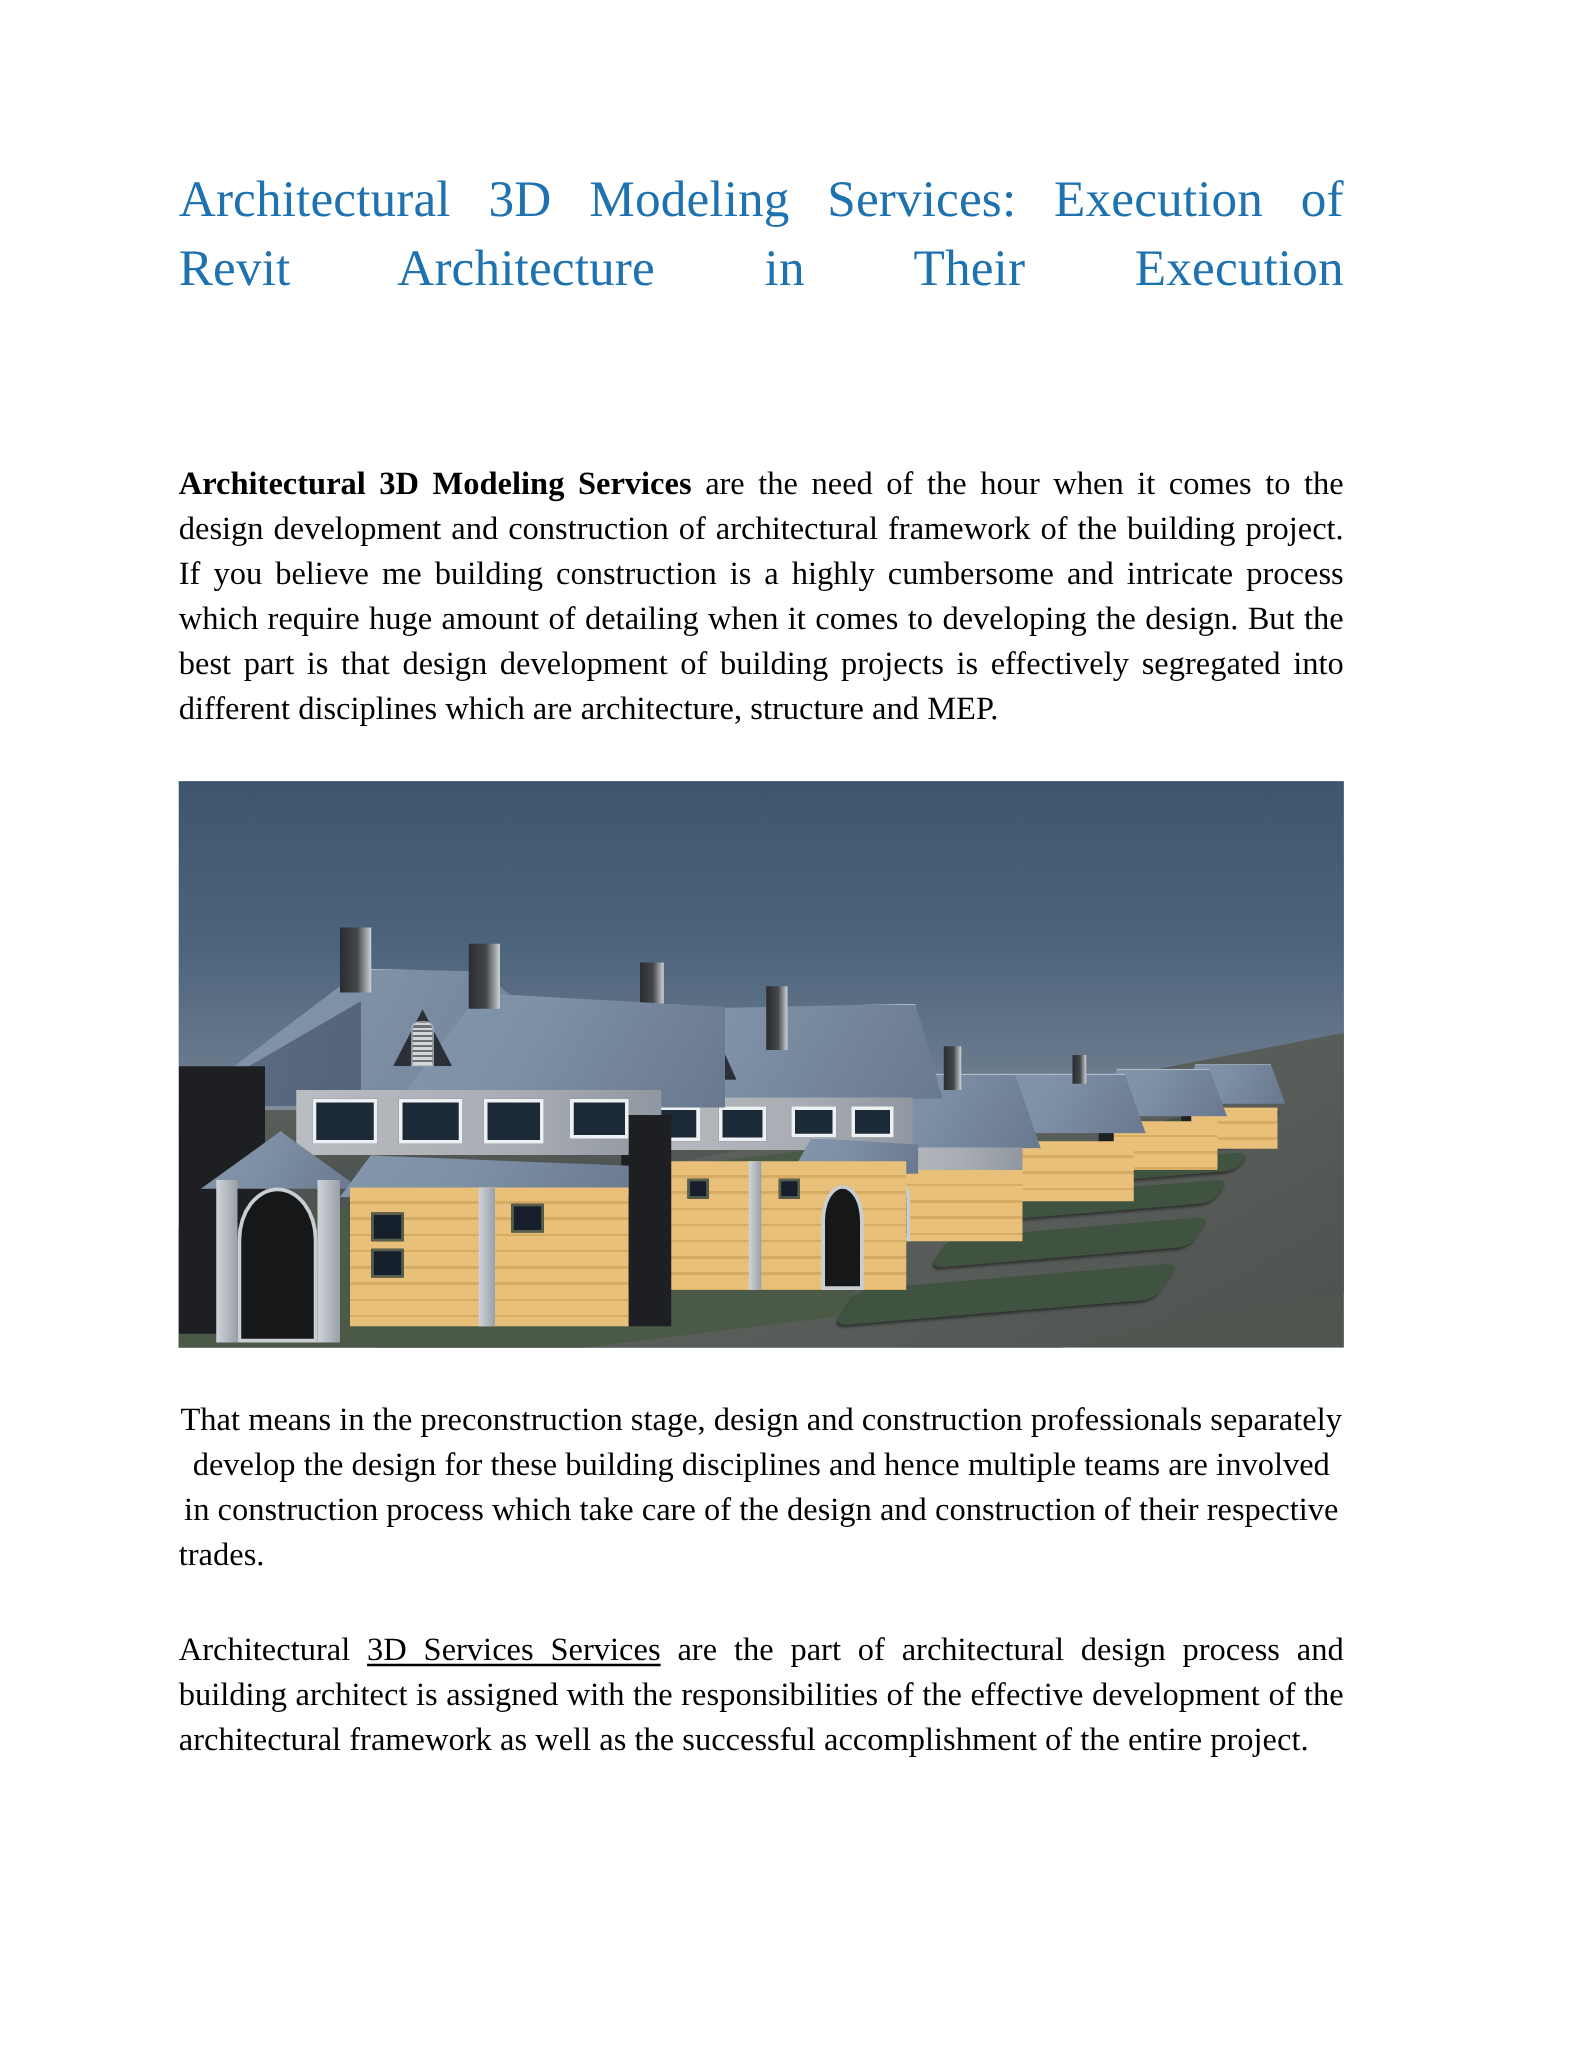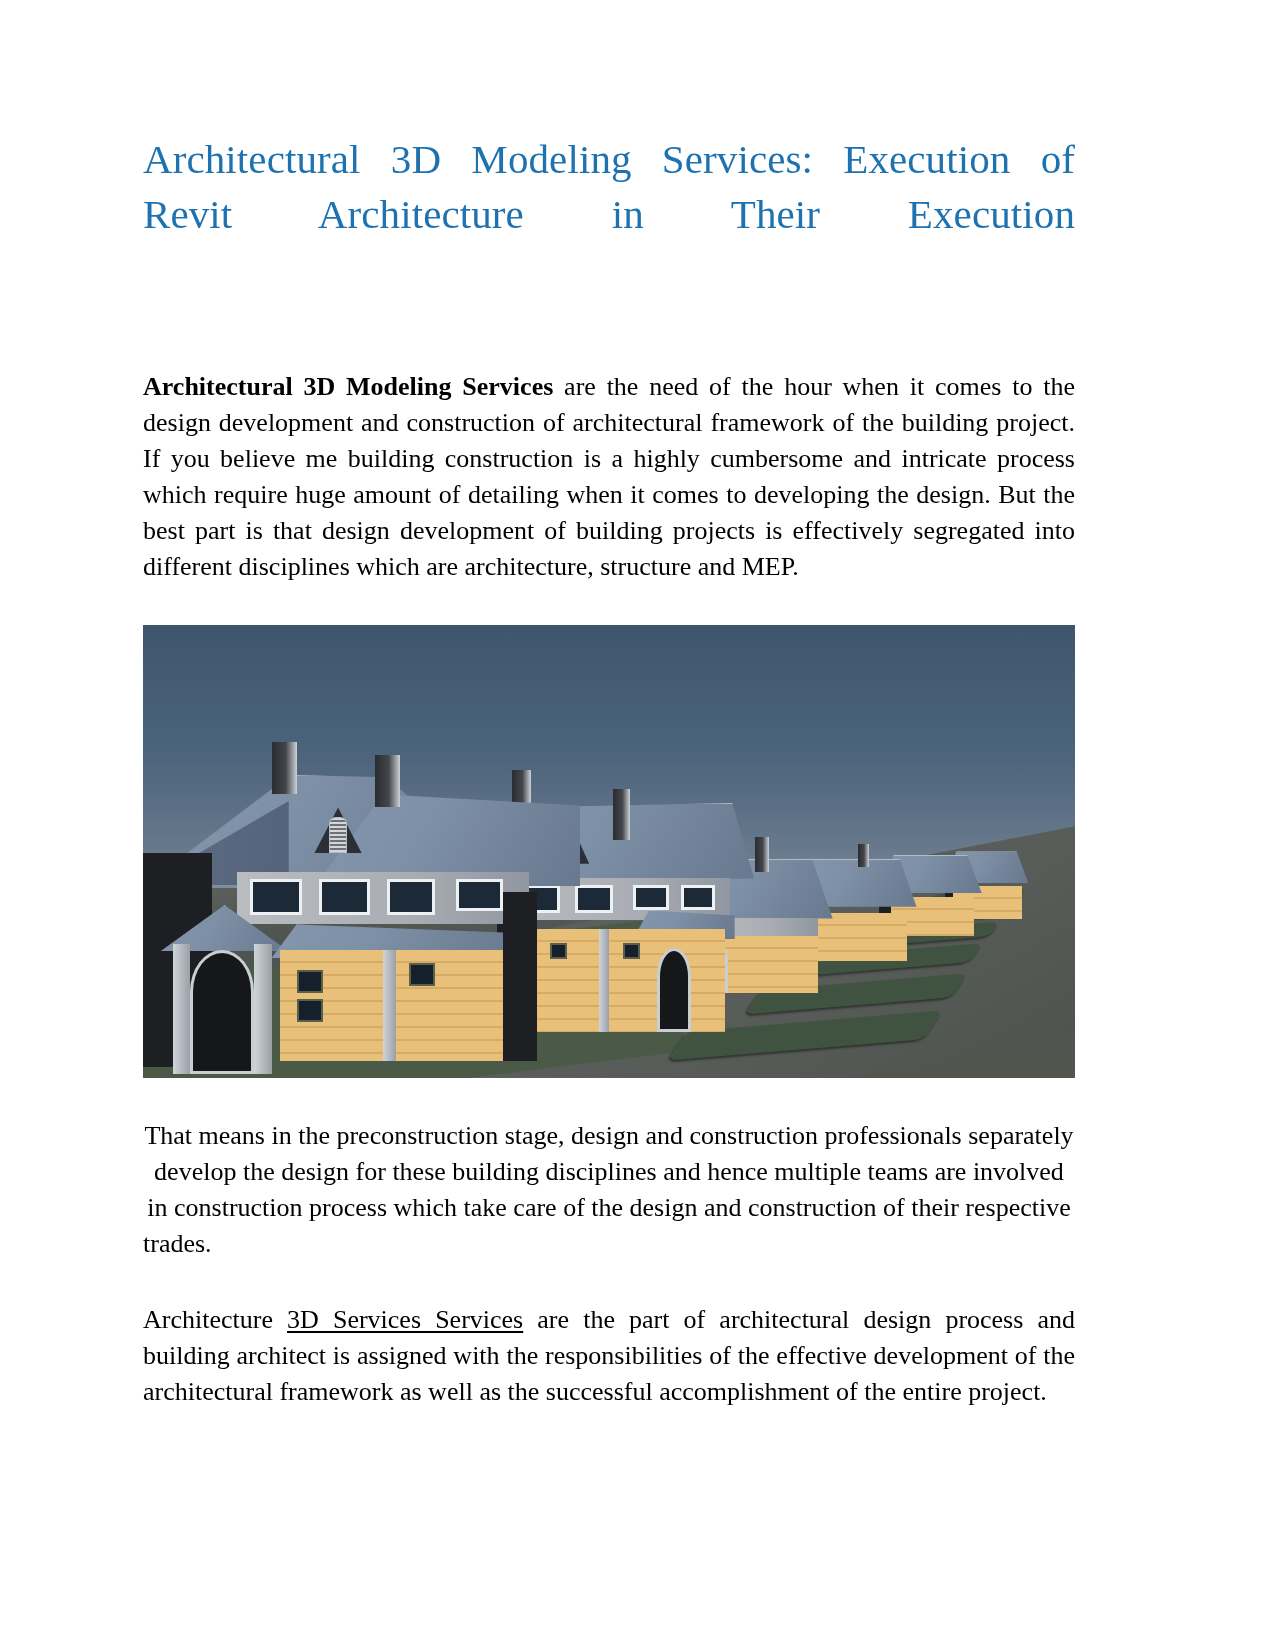--- a/index.html
+++ b/index.html
@@ -316,16 +316,16 @@
 
       </div>
     </div>
 
     <div class="par-gap-md"></div>
 
     <p class="body-par left-align">That means in the preconstruction stage, design and construction professionals separately develop the design for these building disciplines and hence multiple teams are involved in construction process which take care of the design and construction of their respective trades.</p>
 
     <div class="par-gap-md"></div>
 
-    <p class="body-par"><span>Architecture </span><a class="underlined-link" href="#">3D Services Services</a><span> are the part of architectural design process and building architect is assigned with the responsibilities of the effective development of the architectural framework as well as the successful accomplishment of the entire project.</span></p>
+    <p class="body-par"><span>Architectural </span><a class="underlined-link" href="#">3D Services Services</a><span> are the part of architectural design process and building architect is assigned with the responsibilities of the effective development of the architectural framework as well as the successful accomplishment of the entire project.</span></p>
 
   </div>
 </div>
 
 </body></html>

